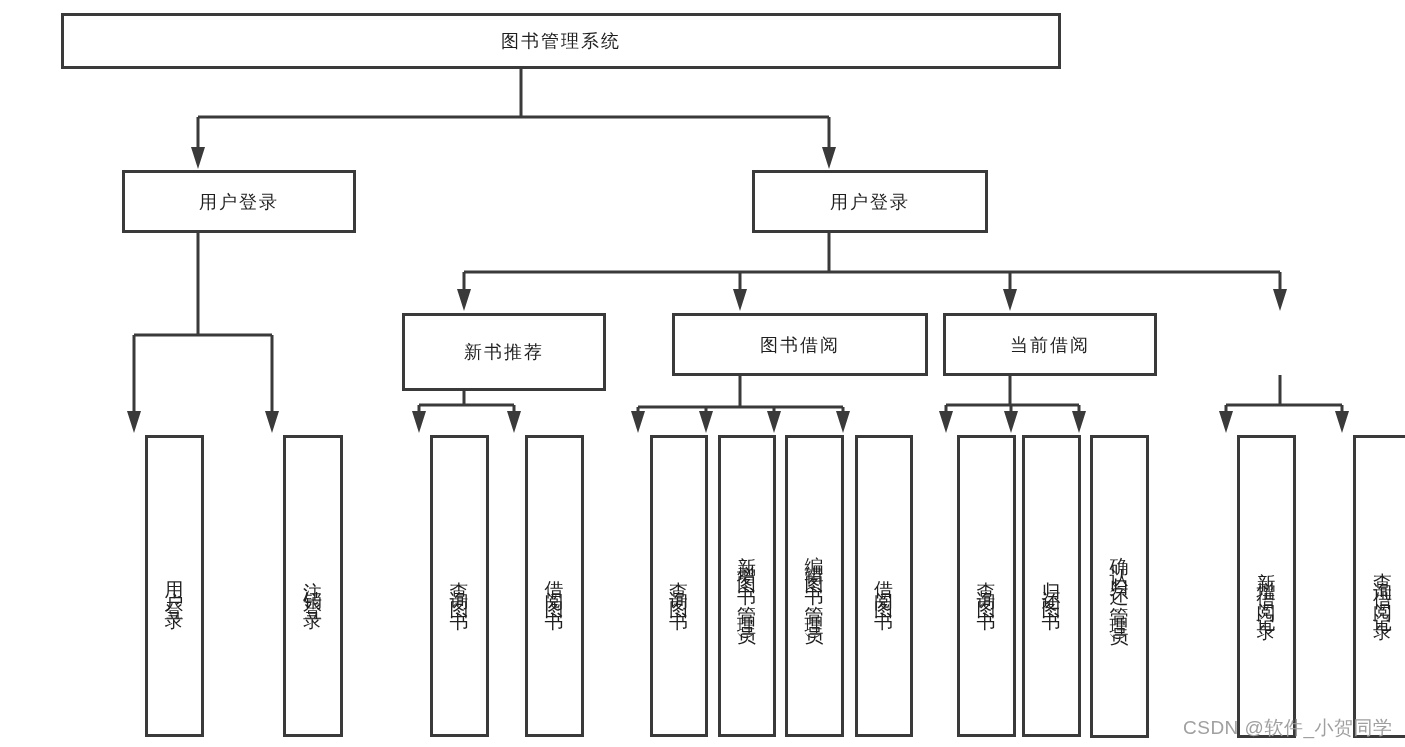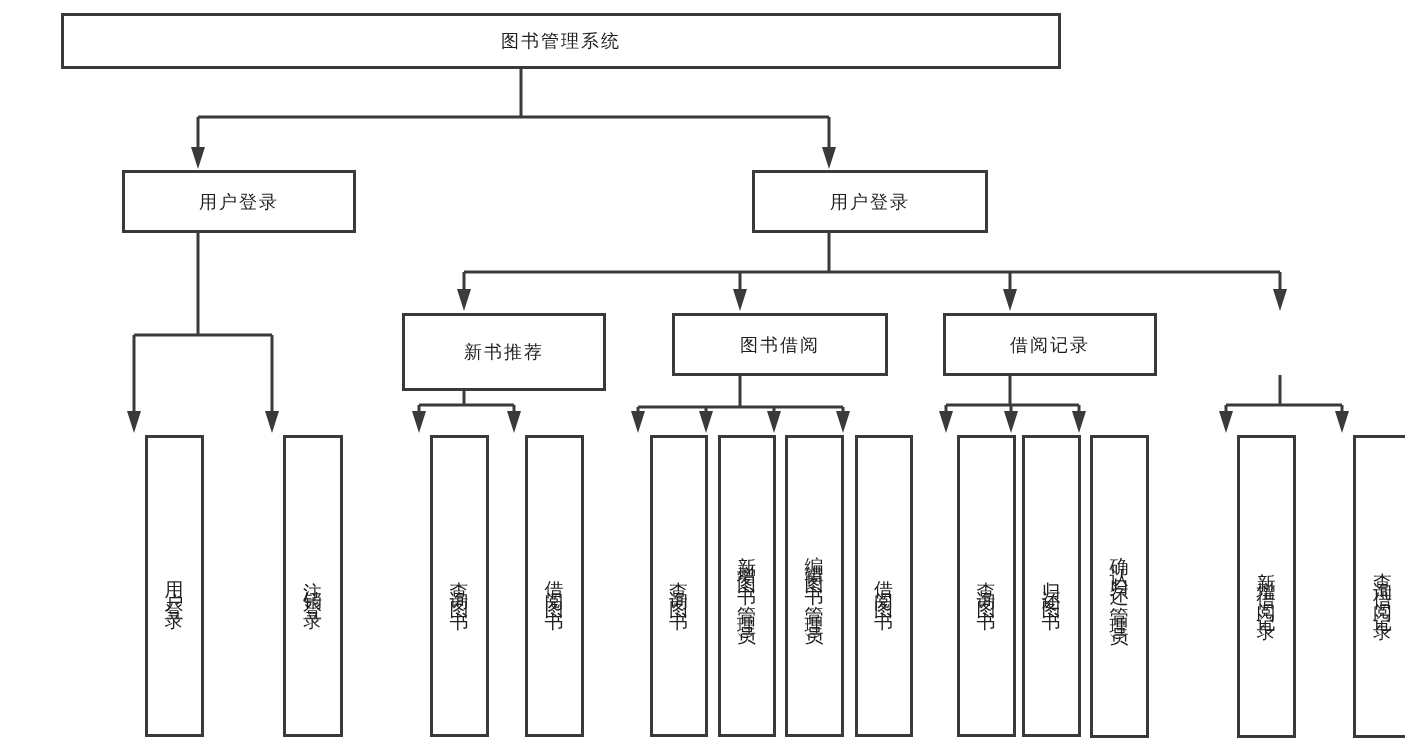--- a/index.html
+++ b/index.html
@@ -92,25 +92,25 @@
   <div class="node h" style="left:82px;top:170px;width:234px;height:63px">
     <span>用户登录</span>
   </div>
   <div class="node h" style="left:712px;top:170px;width:236px;height:63px">
     <span>用户登录</span>
   </div>
 
   <div class="node h" style="left:362px;top:313px;width:204px;height:78px">
     <span>新书推荐</span>
   </div>
-  <div class="node h" style="left:632px;top:313px;width:216px;height:63px">
+  <div class="node h" style="left:632px;top:313px;width:256px;height:63px">
     <span>图书借阅</span>
   </div>
   <div class="node h" style="left:903px;top:313px;width:214px;height:63px">
-    <span>借阅记录</span>
+    <span>当前借阅</span>
   </div>
 
   <div class="node v" style="left:105px;top:435px;width:59px;height:302px">
     <span>用户登录</span>
   </div>
   <div class="node v" style="left:243px;top:435px;width:60px;height:302px">
     <span>注销登录</span>
   </div>
 
   <div class="node v" style="left:390px;top:435px;width:59px;height:302px">
@@ -143,14 +143,15 @@
     <span>确认归还（管理员）</span>
   </div>
 
   <div class="node v" style="left:1197px;top:435px;width:59px;height:303px">
     <span>新增借阅记录</span>
   </div>
   <div class="node v" style="left:1313px;top:435px;width:60px;height:303px">
     <span>查询借阅记录</span>
   </div>
 
+  <div class="watermark">CSDN @软件_小贺同学</div>
 
 </div>
 
 </body></html>

